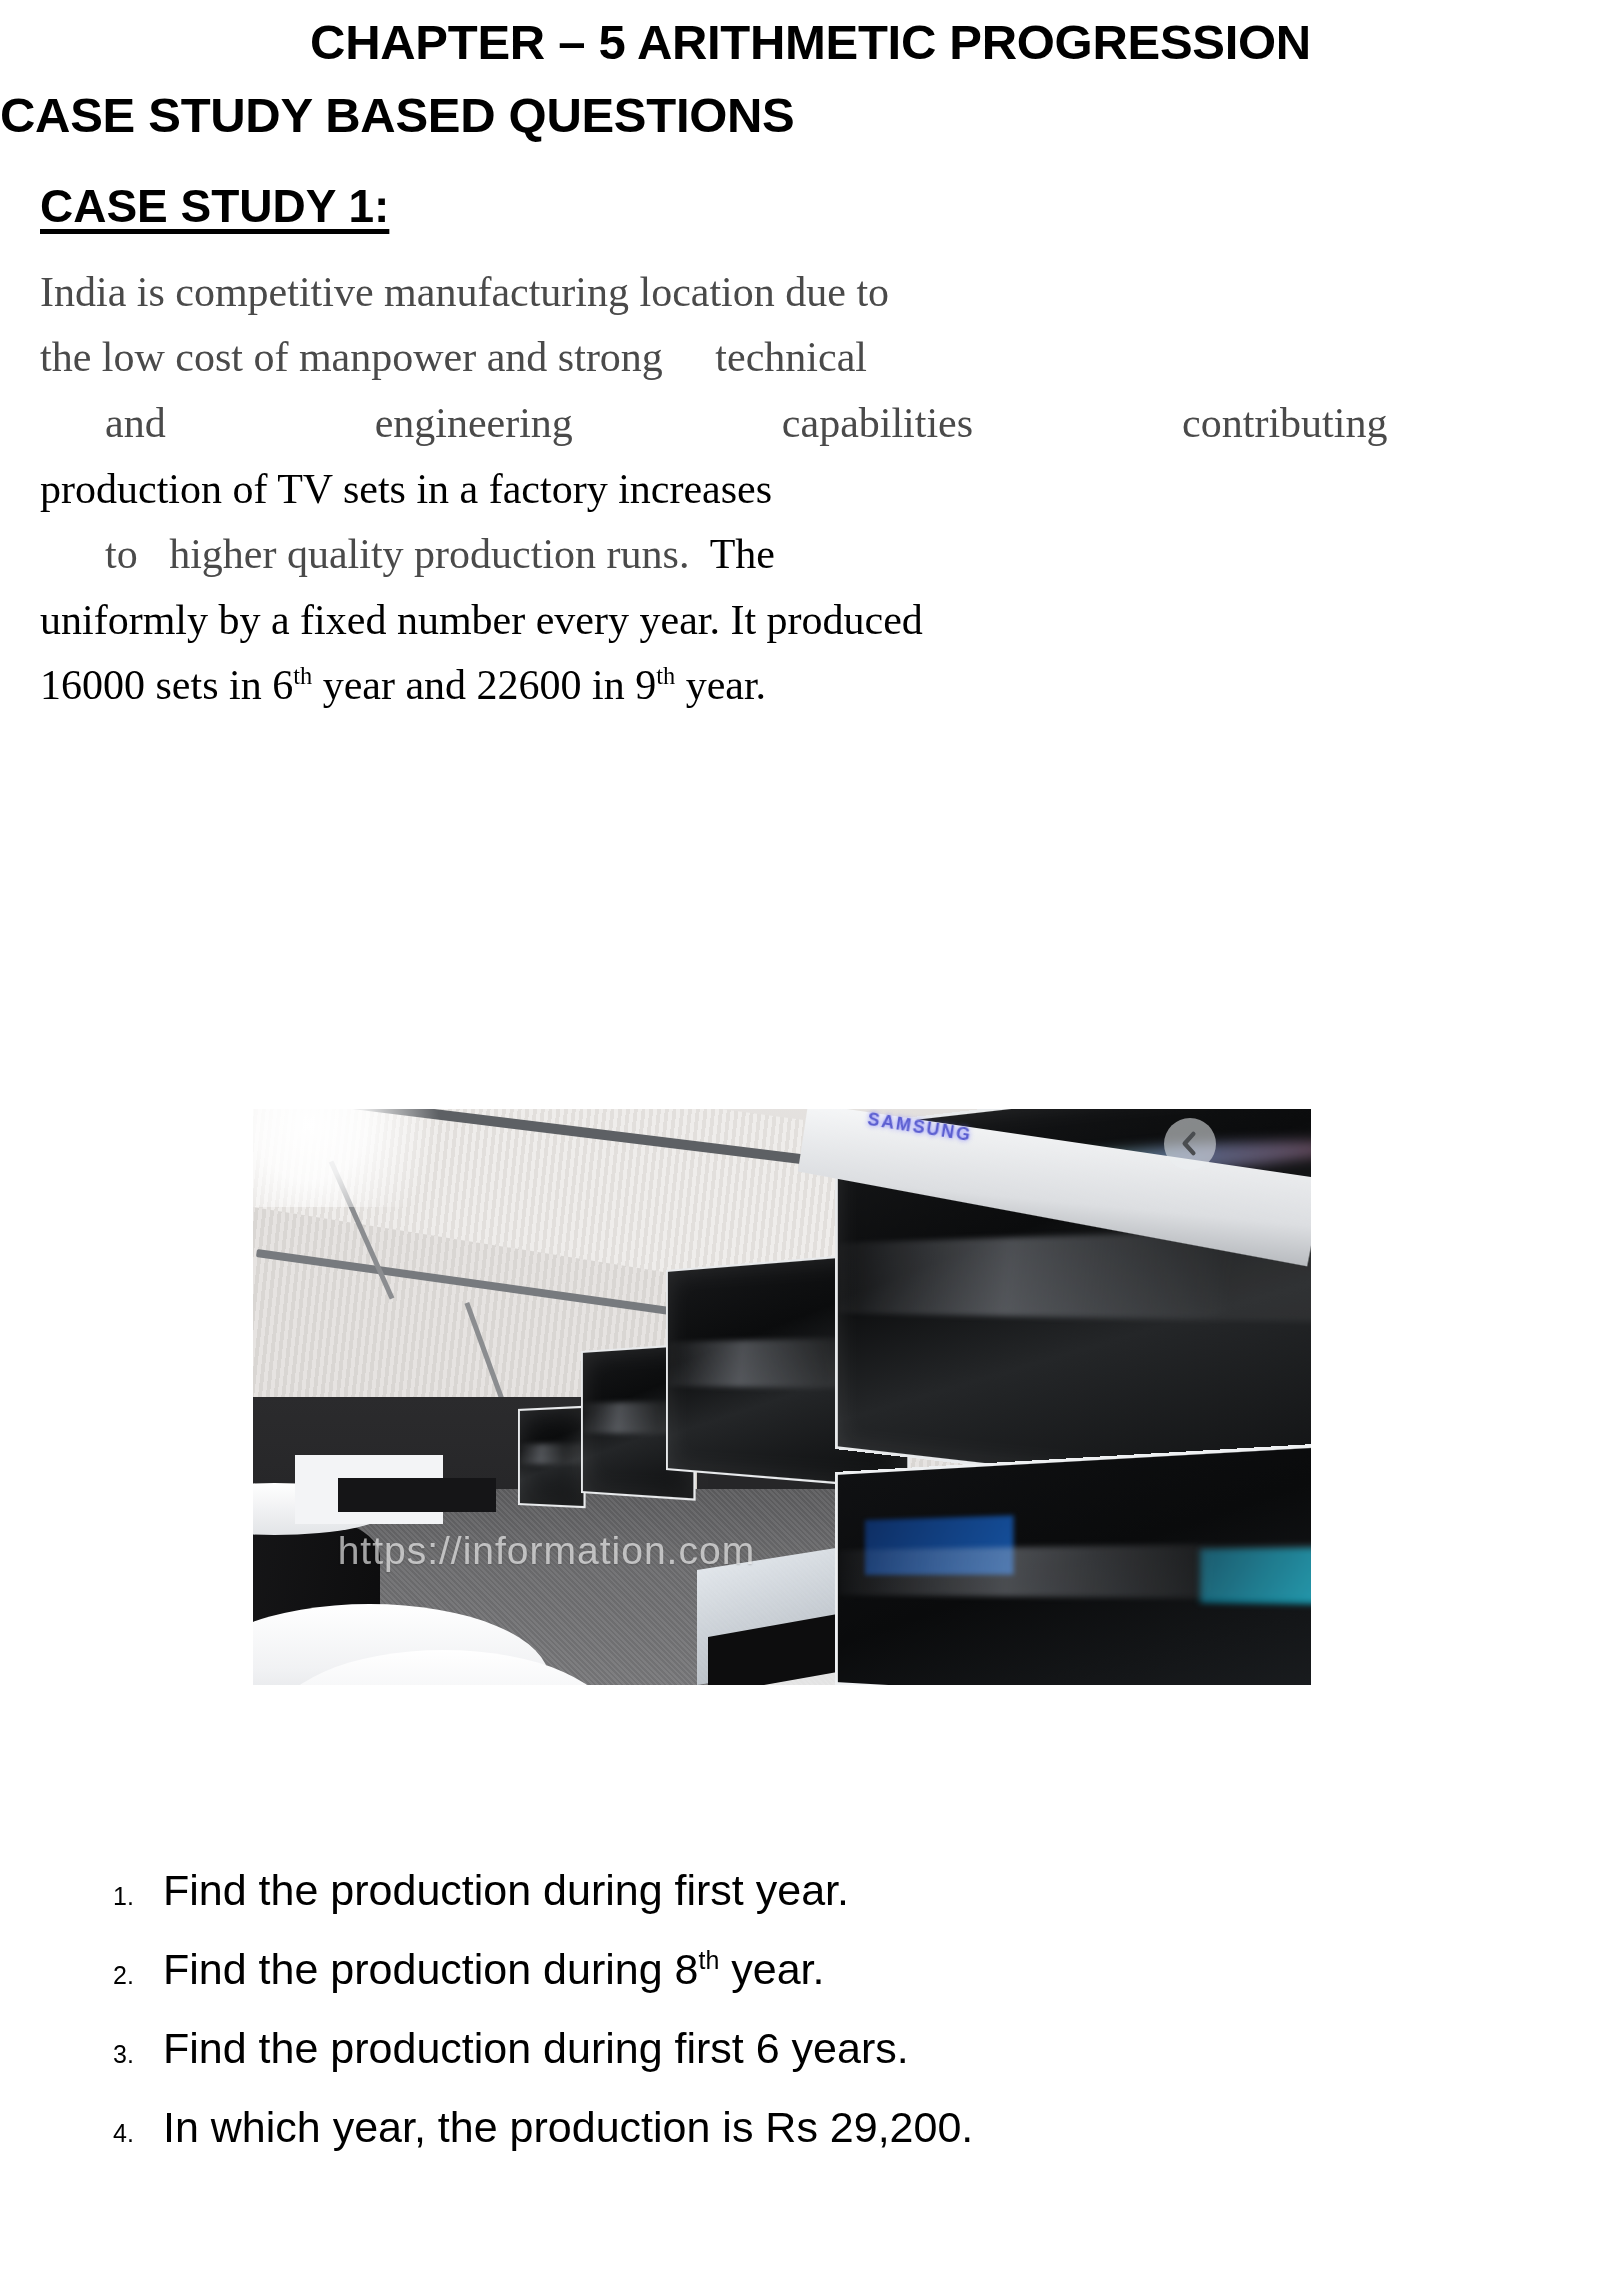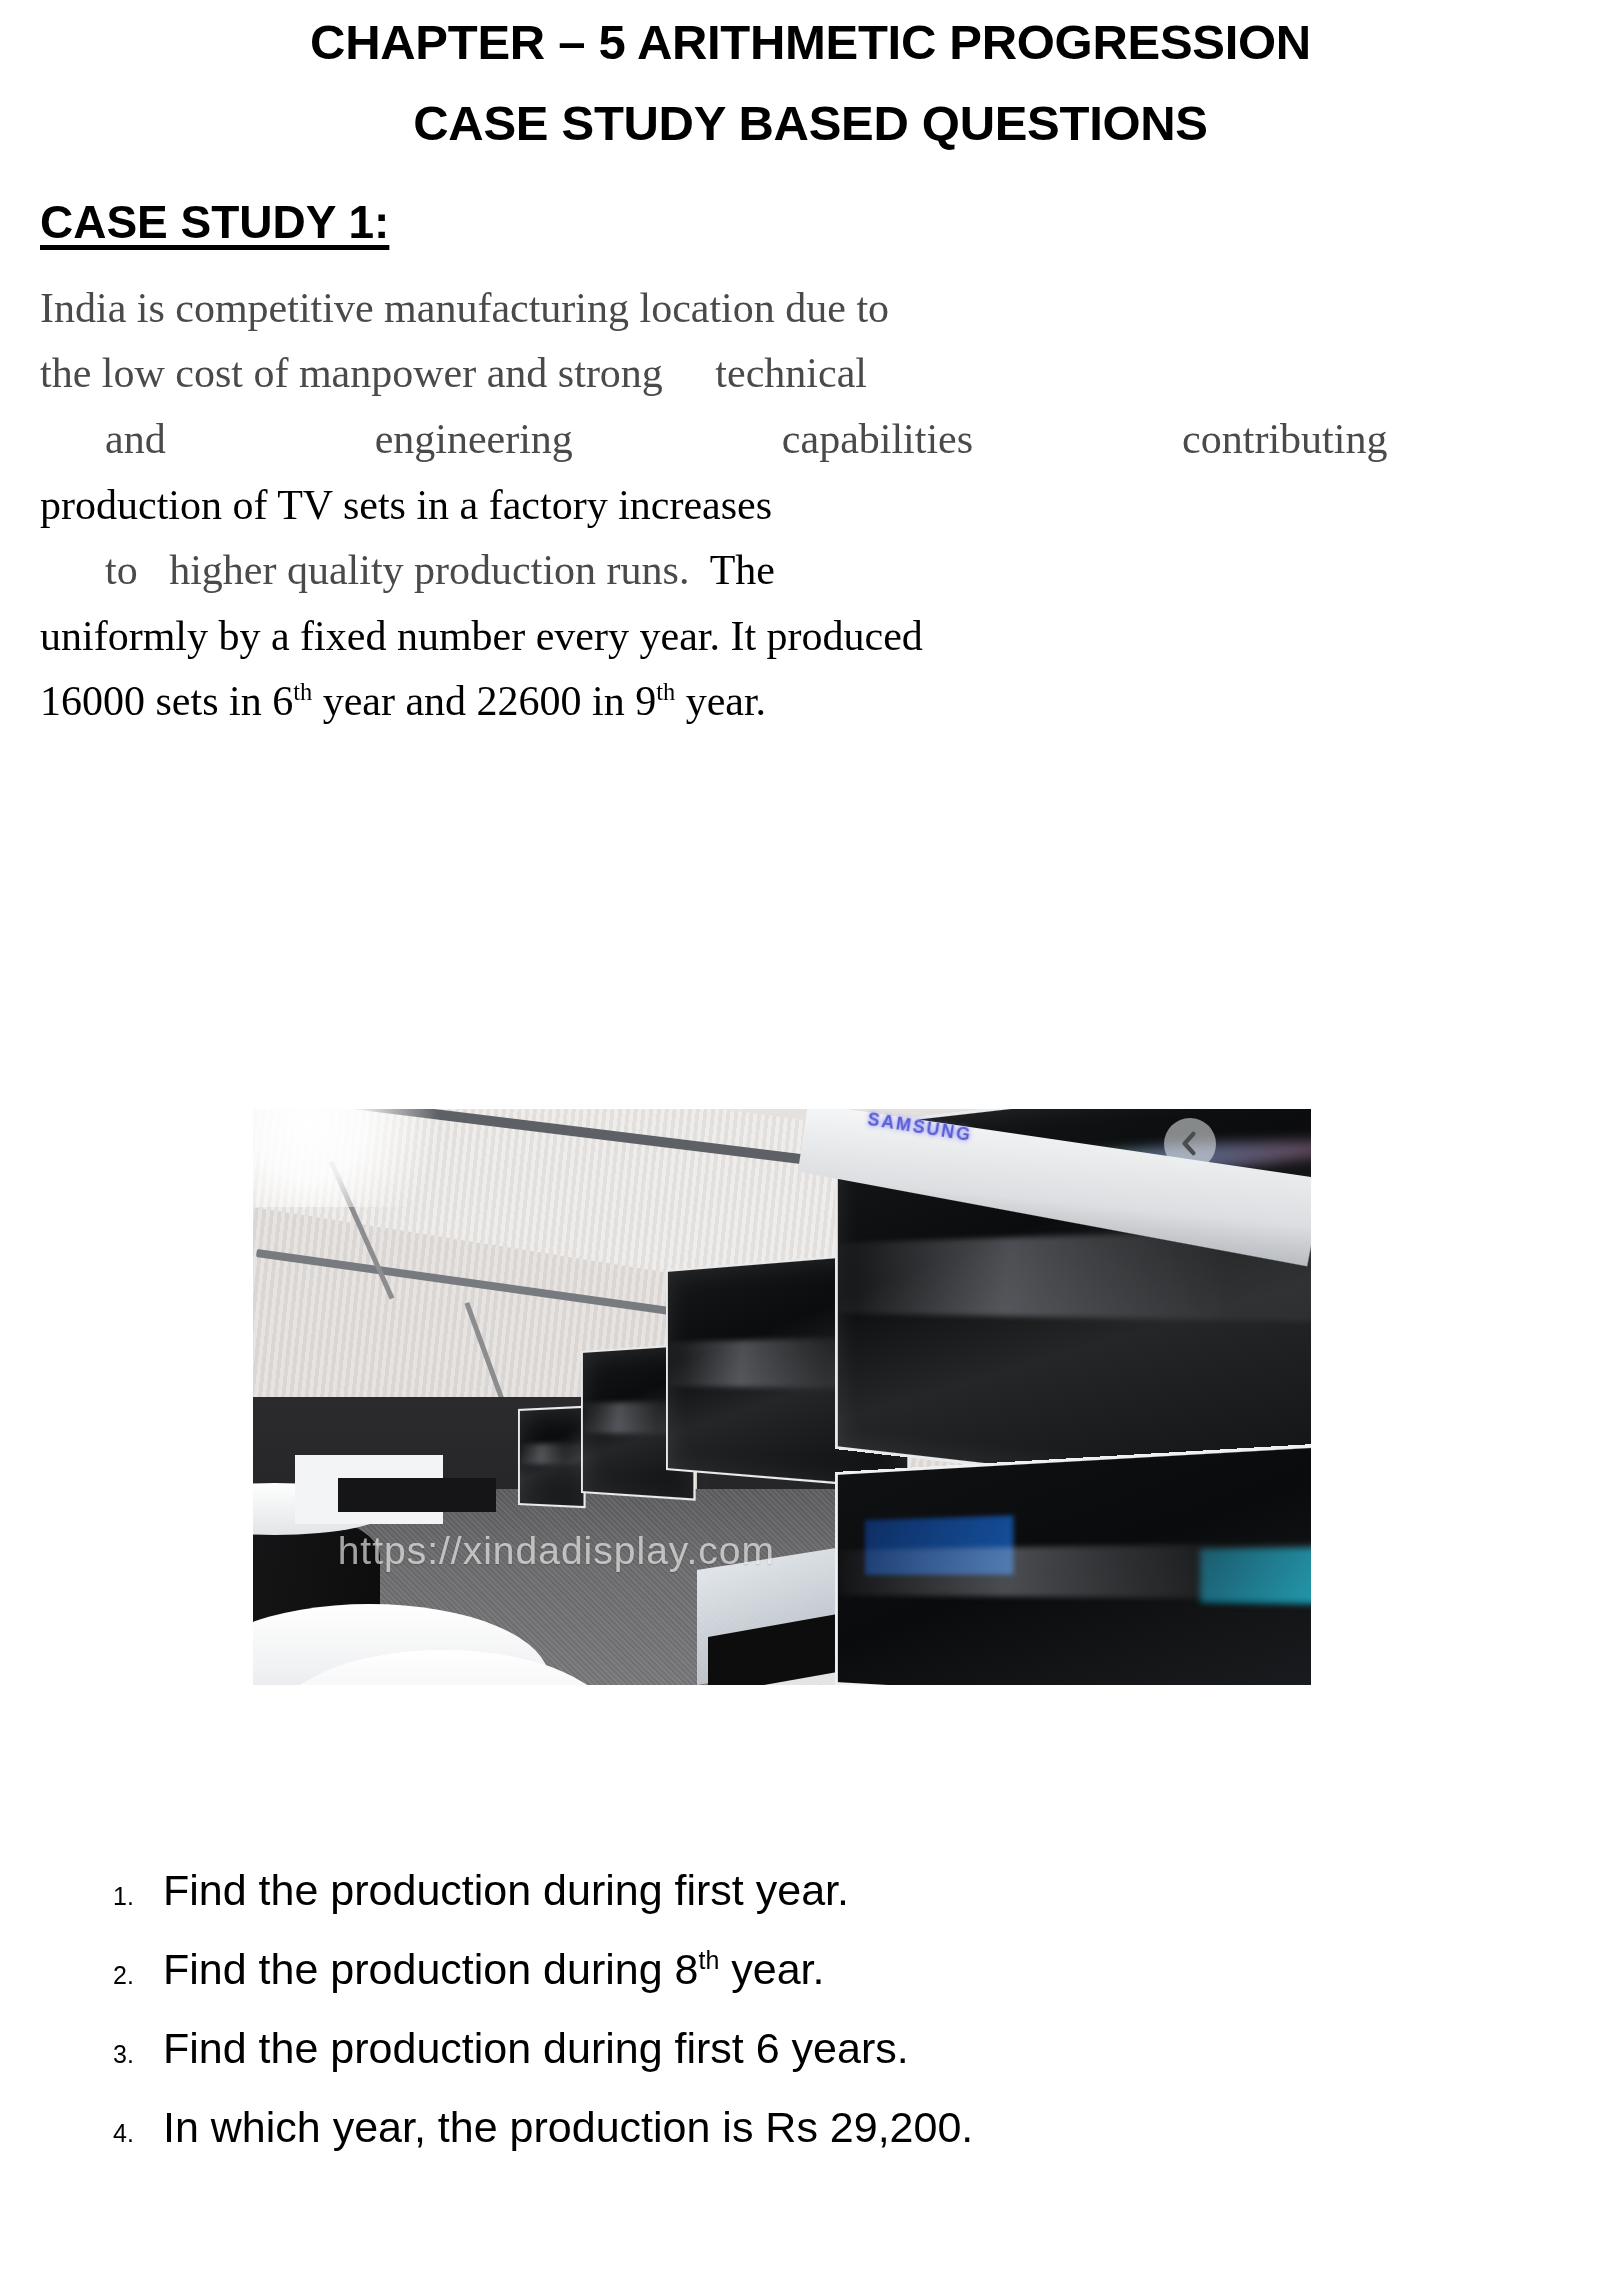--- a/index.html
+++ b/index.html
@@ -27,26 +27,26 @@
     text-align: center;
     font-weight: bold;
     font-size: 49px;
     line-height: 1.30;
     letter-spacing: -0.3px;
     color: #000;
     margin: 0;
     padding-top: 11px;
   }
   .doc-title-line2 {
-    text-align: center;
+    text-align: left;
     font-weight: bold;
     font-size: 49px;
     line-height: 1.30;
     letter-spacing: -0.3px;
-    margin: 8px;
+    margin: 0;
     padding-top: 9.6px;
   }
 
   .case-heading {
     font-weight: bold;
     font-size: 46px;
     text-decoration: underline;
     text-underline-offset: 6.7px;
     text-decoration-thickness: 4.8px;
     margin: 31px 0 0 40px;
@@ -545,21 +545,21 @@
 
       <div class="samsung-strip"></div>
       <div class="samsung-text">SAMSUNG</div>
 
       <div class="nav-chevron">
         <svg width="29" height="29" viewBox="0 0 30 30" aria-hidden="true">
           <path d="M19 5 L10 15 L19 25" fill="none" stroke="#4a4d50" stroke-width="4.5" stroke-linecap="round" stroke-linejoin="round"></path>
         </svg>
       </div>
 
-      <div class="watermark">https://xindadisplay.com</div>
+      <div class="watermark">https://information.com</div>
     </div>
   </div>
 
 
   <ol class="qlist">
     <li>
       <span class="qnum">1.</span>
       <span class="qtext"><span>Find the production during first year.</span></span>
     </li>
     <li>

